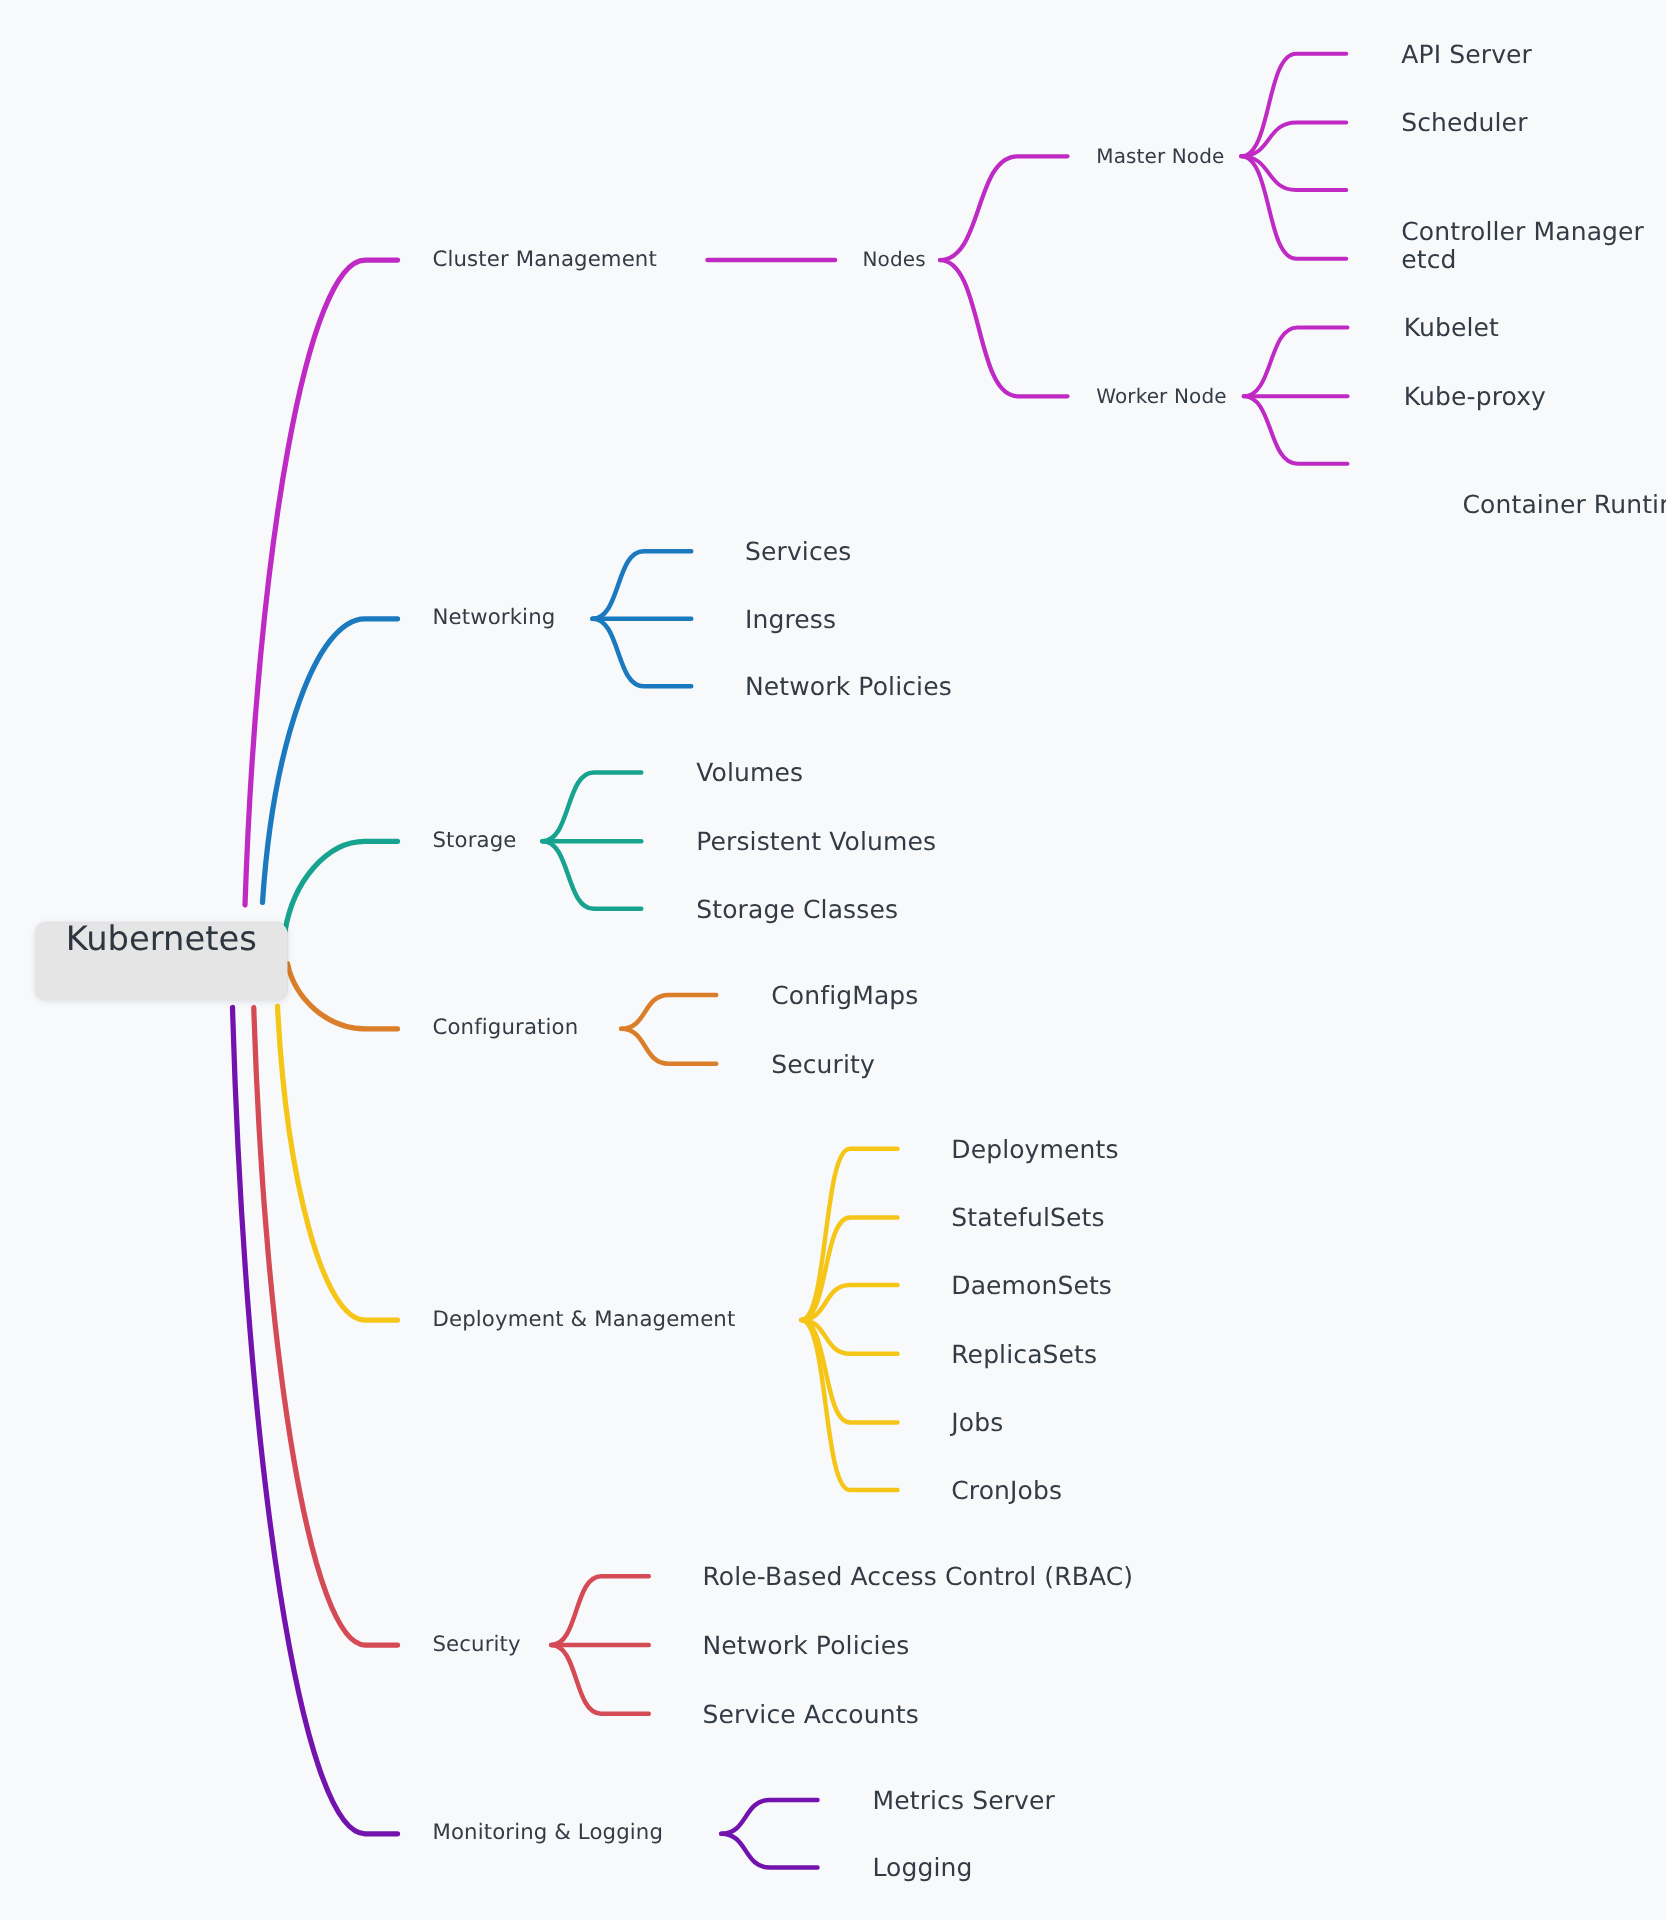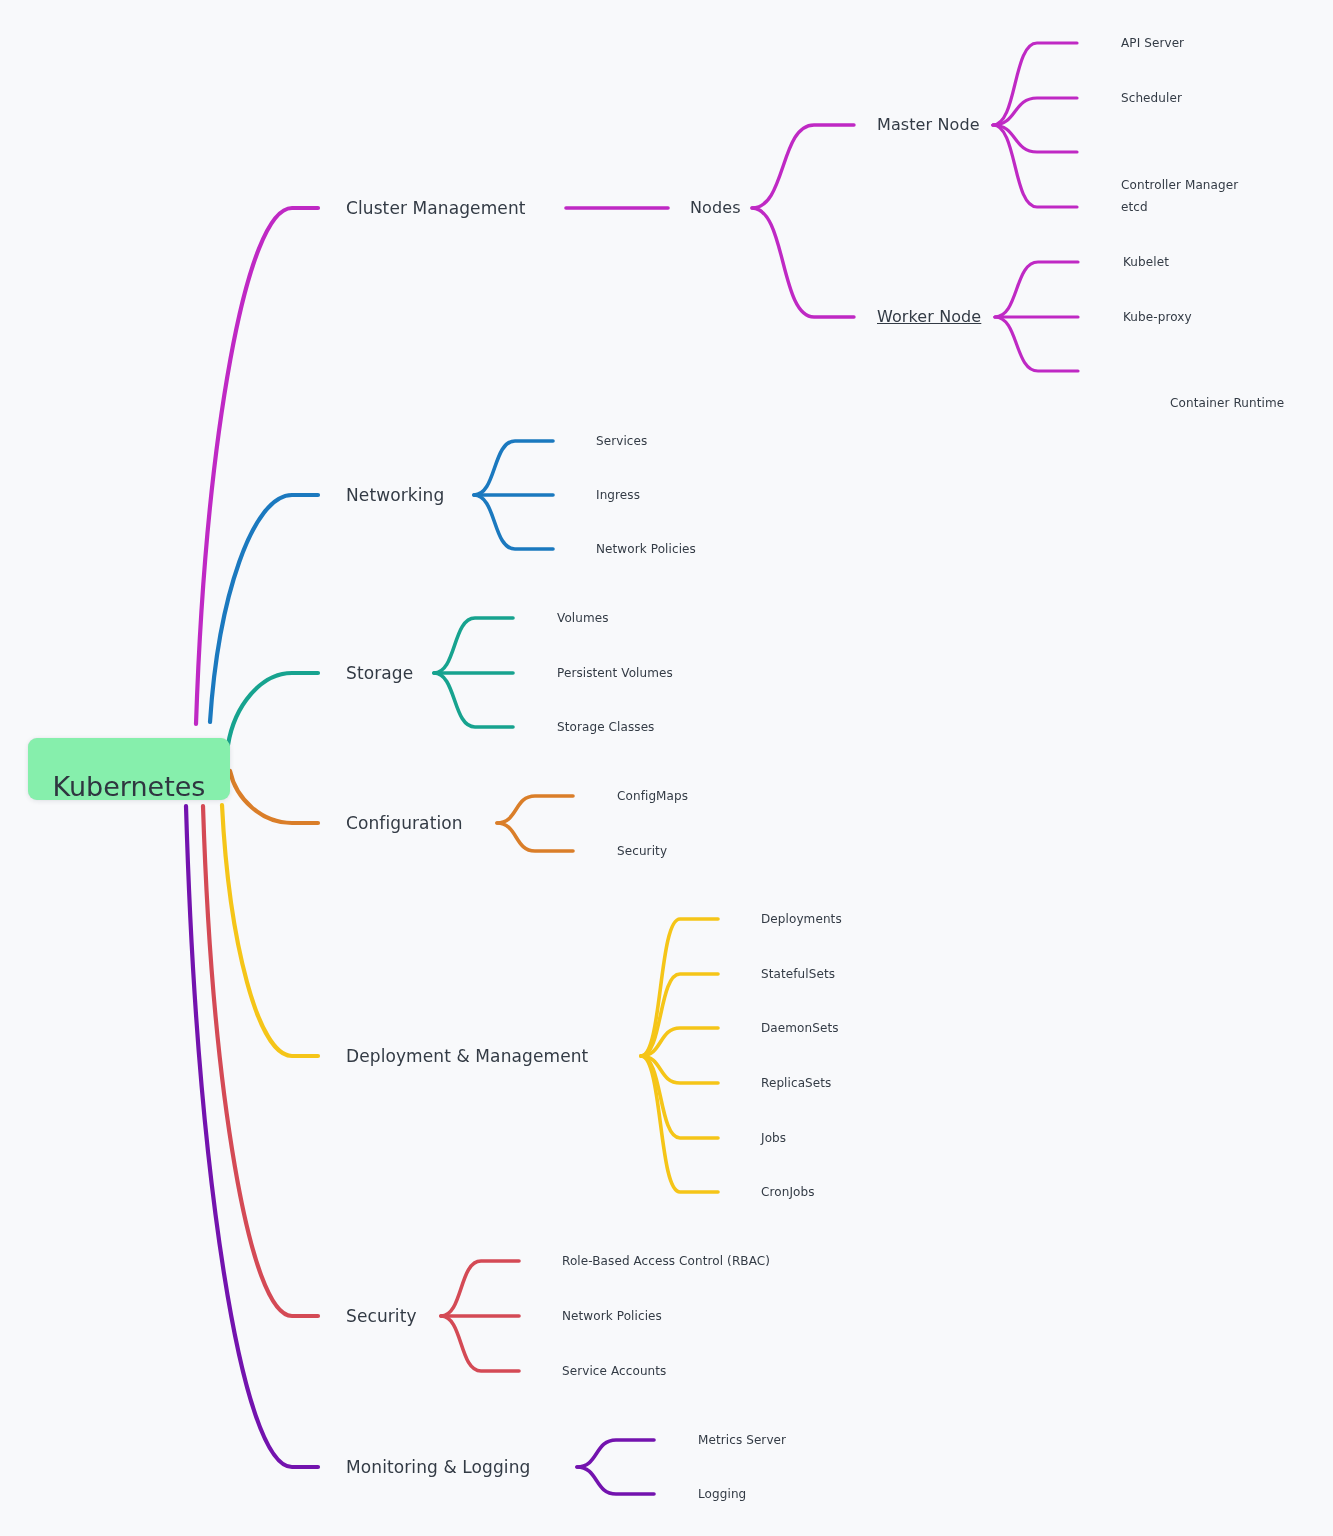--- a/index.html
+++ b/index.html
@@ -25,28 +25,28 @@
   }
   .node-label {
     position: absolute;
     color: #333b45;
     white-space: nowrap;
     line-height: 1;
     letter-spacing: 0.1px;
   }
   .lvl1 { font-size: 17px; }
   .lvl2 { font-size: 16px; }
-  .lvl3 { font-size: 12px; }
+  .lvl3 { font-size: 20px; }
   .root-box {
     position: absolute;
-    background: #86efac;
+    background: #e5e5e5;
     border-radius: 9px;
     box-shadow: 0 1px 5px rgba(20, 30, 50, 0.10), 0 0 1px rgba(20,30,50,0.10);
     display: flex;
-    align-items: flex-end;
+    align-items: flex-start;
     justify-content: center;
     z-index: 3;
   }
   .root-text {
     font-size: 27px;
     color: #2f3640;
     white-space: nowrap;
     line-height: 1;
   }
 </style>
@@ -99,21 +99,21 @@
   </div>
 
   <div id="labels">
       <div class="node-label lvl1" style="left: 346px; top: 208px; transform: translateY(-50%);">Cluster Management</div>
       <div class="node-label lvl2" style="left: 690px; top: 208px; transform: translateY(-50%);">Nodes</div>
       <div class="node-label lvl2" style="left: 877px; top: 125px; transform: translateY(-50%);">Master Node</div>
       <div class="node-label lvl3" style="left: 1121px; top: 43px; transform: translateY(-50%);">API Server</div>
       <div class="node-label lvl3" style="left: 1121px; top: 98px; transform: translateY(-50%);">Scheduler</div>
       <div class="node-label lvl3" style="left: 1121px; top: 152px; transform: translateY(-50%); margin-top: 33px;">Controller Manager</div>
       <div class="node-label lvl3" style="left: 1121px; top: 207px; transform: translateY(-50%);">etcd</div>
-      <div class="node-label lvl2" style="left: 877px; top: 317px; transform: translateY(-50%); text-decoration: underline;">Worker Node</div>
+      <div class="node-label lvl2" style="left: 877px; top: 317px; transform: translateY(-50%);">Worker Node</div>
       <div class="node-label lvl3" style="left: 1123px; top: 262px; transform: translateY(-50%);">Kubelet</div>
       <div class="node-label lvl3" style="left: 1123px; top: 317px; transform: translateY(-50%);">Kube-proxy</div>
       <div class="node-label lvl3" style="left: 1170px; top: 371px; transform: translateY(-50%); margin-top: 32px;">Container Runtime</div>
       <div class="node-label lvl1" style="left: 346px; top: 495px; transform: translateY(-50%);">Networking</div>
       <div class="node-label lvl3" style="left: 596px; top: 441px; transform: translateY(-50%);">Services</div>
       <div class="node-label lvl3" style="left: 596px; top: 495px; transform: translateY(-50%);">Ingress</div>
       <div class="node-label lvl3" style="left: 596px; top: 549px; transform: translateY(-50%);">Network Policies</div>
       <div class="node-label lvl1" style="left: 346px; top: 673px; transform: translateY(-50%);">Storage</div>
       <div class="node-label lvl3" style="left: 557px; top: 618px; transform: translateY(-50%);">Volumes</div>
       <div class="node-label lvl3" style="left: 557px; top: 673px; transform: translateY(-50%);">Persistent Volumes</div>

